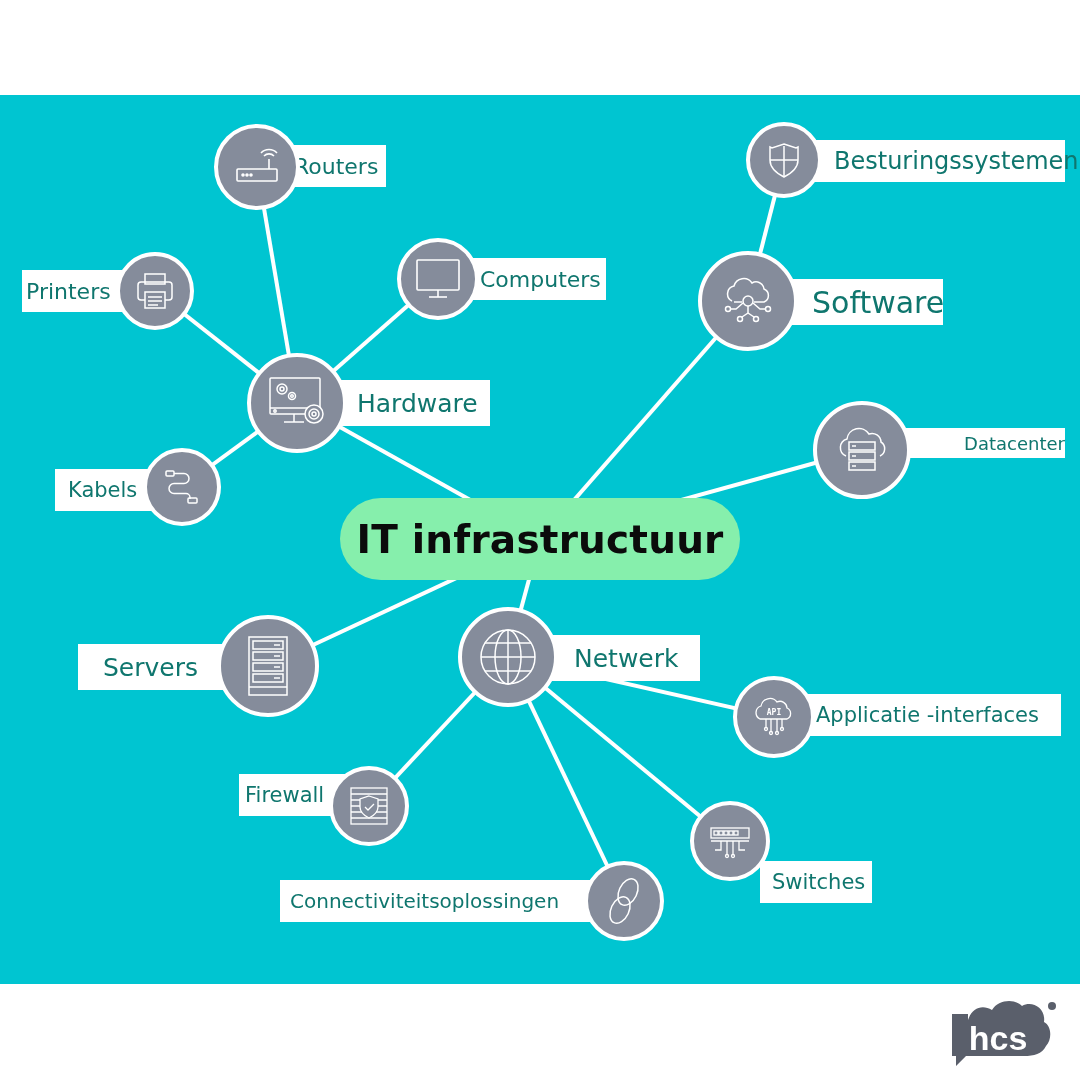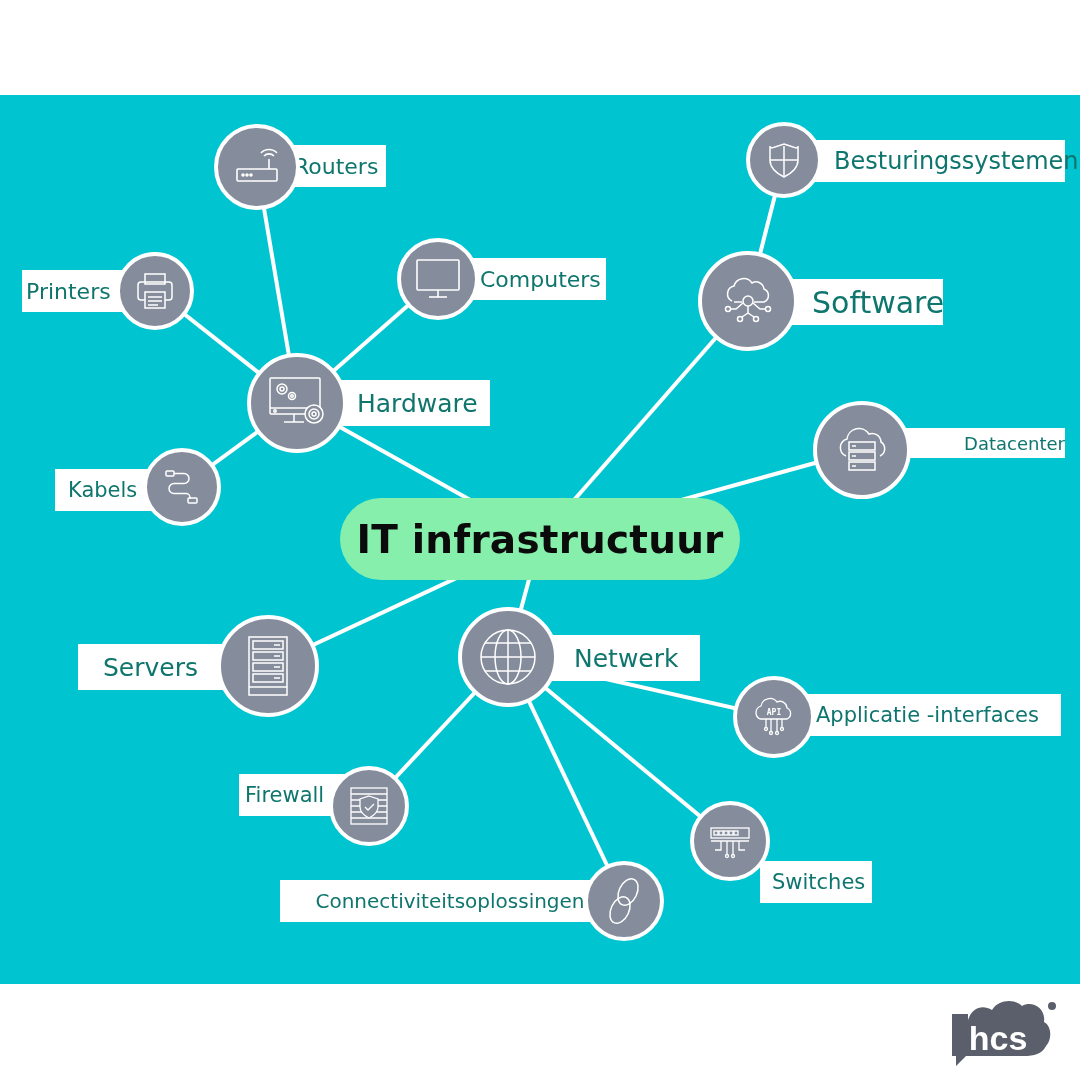--- a/index.html
+++ b/index.html
@@ -72,21 +72,21 @@
   </div>
 <div class="label" style="left:800px;top:694px;width:261px;height:42px;padding-left:16px;font-size:21px;">
     <span>Applicatie -interfaces</span>
   </div>
 <div class="label" style="left:239px;top:774px;width:110px;height:42px;padding-left:6px;font-size:21px;">
     <span>Firewall</span>
   </div>
 <div class="label" style="left:760px;top:821px;width:112px;height:42px;padding-left:12px;font-size:21px;margin-top:40px;">
     <span>Switches</span>
   </div>
-<div class="label" style="left:280px;top:880px;width:330px;height:42px;padding-left:10px;font-size:20px;justify-content:center;">
+<div class="label" style="left:280px;top:880px;width:330px;height:42px;padding-left:10px;font-size:20px;">
     <span>Connectiviteitsoplossingen</span>
   </div>
 
 <div class="pill">
     <span>IT infrastructuur</span>
   </div>
 
 <div class="node" style="left:214px;top:124px;width:86px;height:86px;">
   <svg width="50" height="50" viewBox="0 0 50 50" fill="none" stroke="#fff" stroke-width="1.6">
     <rect x="5" y="27" width="40" height="12" rx="1"></rect>

